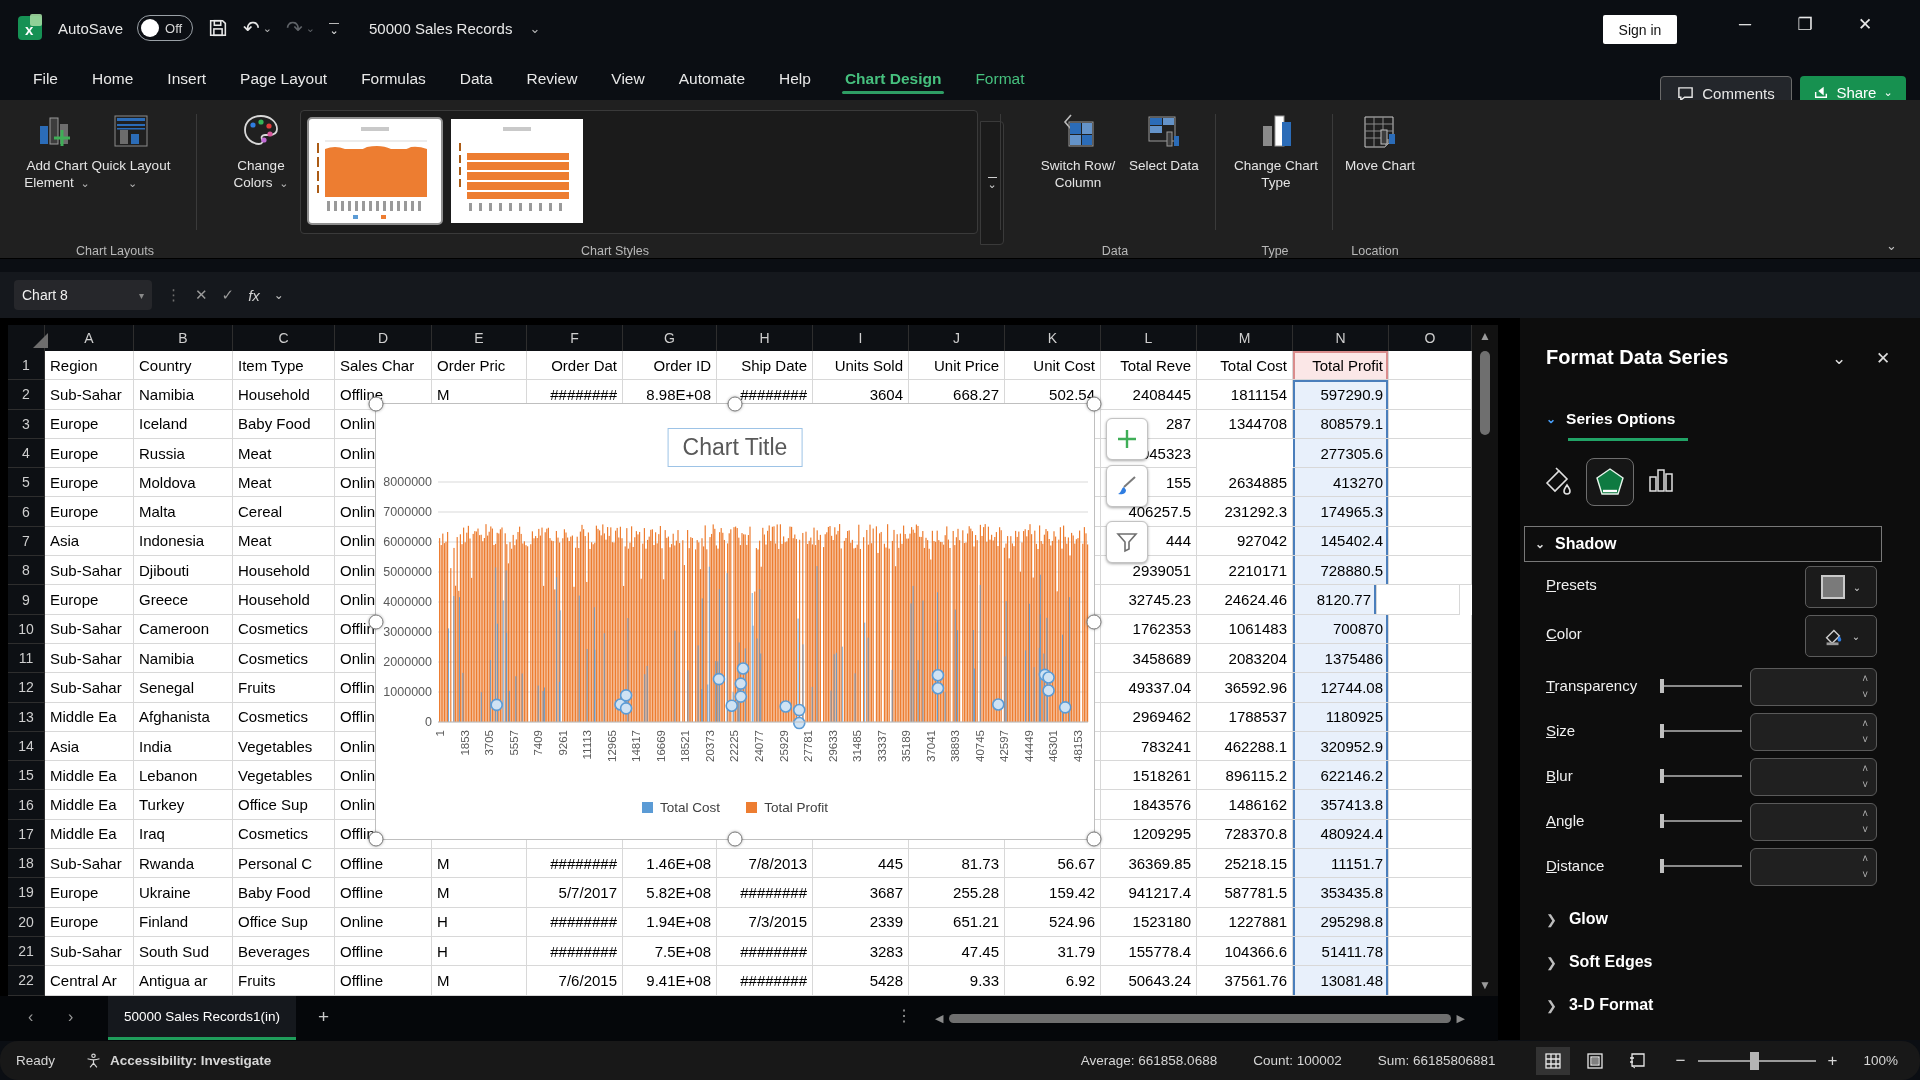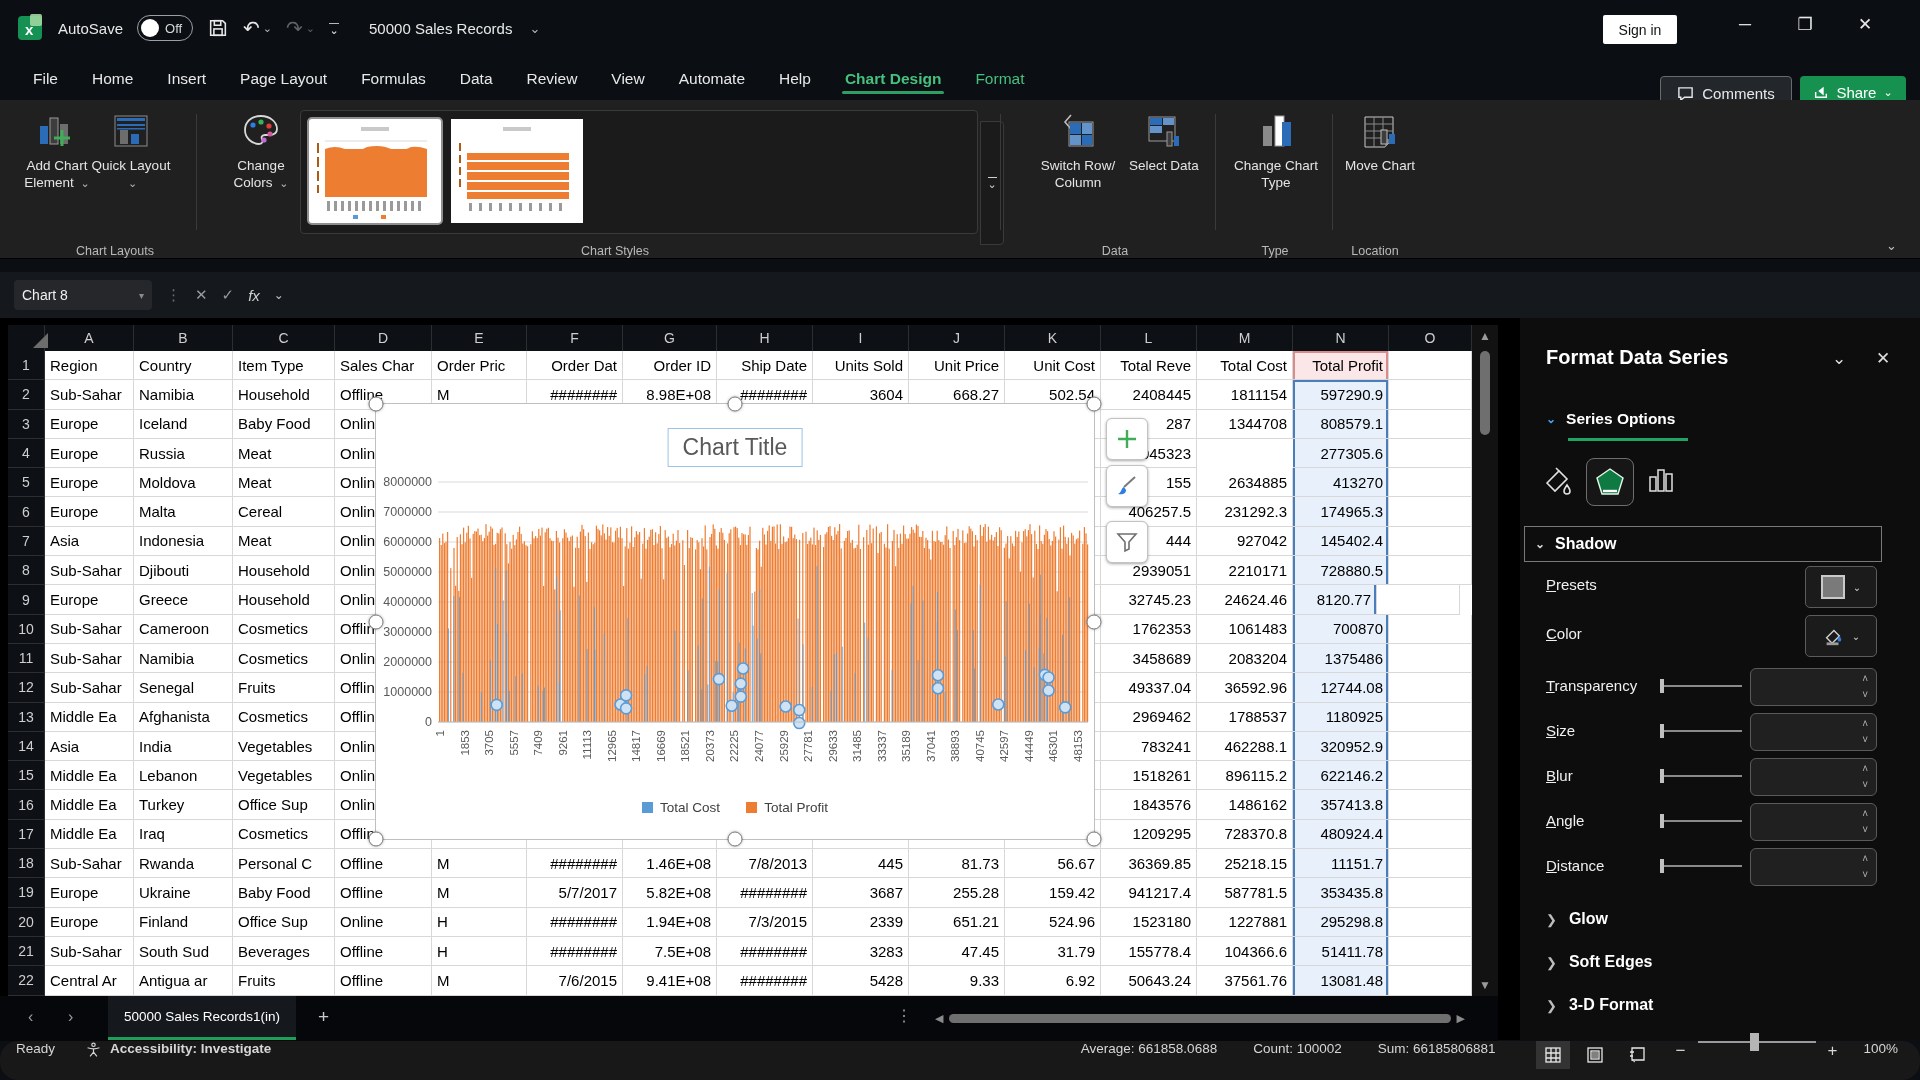--- a/index.html
+++ b/index.html
@@ -91,21 +91,21 @@
   #muo::after{content:"";position:absolute;right:-38px;bottom:-26px;width:150px;height:24px;background:#0d0d0d;transform:rotate(-42deg);}
   
   #tabbar{left:0;top:996px;width:1498px;height:45px;background:#05070a;}
   .nav-arr{position:absolute;top:12px;color:#9a9a9a;font-size:16px;}
   #sheettab{position:absolute;left:108px;top:0;height:44px;background:#15181d;display:flex;align-items:center;padding:0 16px;font-size:13.5px;color:#fff;border-bottom:3px solid #1f9d5b;box-sizing:border-box;}
   #plus-tab{position:absolute;left:318px;top:10px;color:#c9c9c9;font-size:19px;}
   #tab-dots{position:absolute;left:896px;top:10px;color:#9a9a9a;font-size:16px;}
   #hscroll{position:absolute;left:935px;top:16px;width:530px;height:12px;display:flex;align-items:center;gap:6px;color:#8a8a8a;font-size:11px;}
   #hthumb{flex:1;height:9px;background:#6f6f6f;border-radius:5px;}
   
-  #statusbar{left:0;top:1041px;width:1920px;height:39px;background:#181818;display:flex;align-items:flex-start;font-size:13.5px;color:#d6d6d6;border-radius:18px;}
+  #statusbar{left:0;top:1041px;width:1920px;height:39px;background:#181818;display:flex;align-items:center;font-size:13.5px;color:#d6d6d6;border-radius:18px;}
   #statusbar .stat{margin-right:36px;white-space:nowrap;}
   .viewic{width:34px;height:28px;display:flex;align-items:center;justify-content:center;margin:0 4px;}
   .viewic.sel{background:#333;}
   #zoomslider{width:118px;height:2px;background:#9a9a9a;position:relative;margin:0 12px;}
   #zoomthumb{position:absolute;left:52px;top:-8px;width:9px;height:18px;background:#b5b5b5;}
   svg{display:block;}
 </style>
 </head>
 <body>
 

